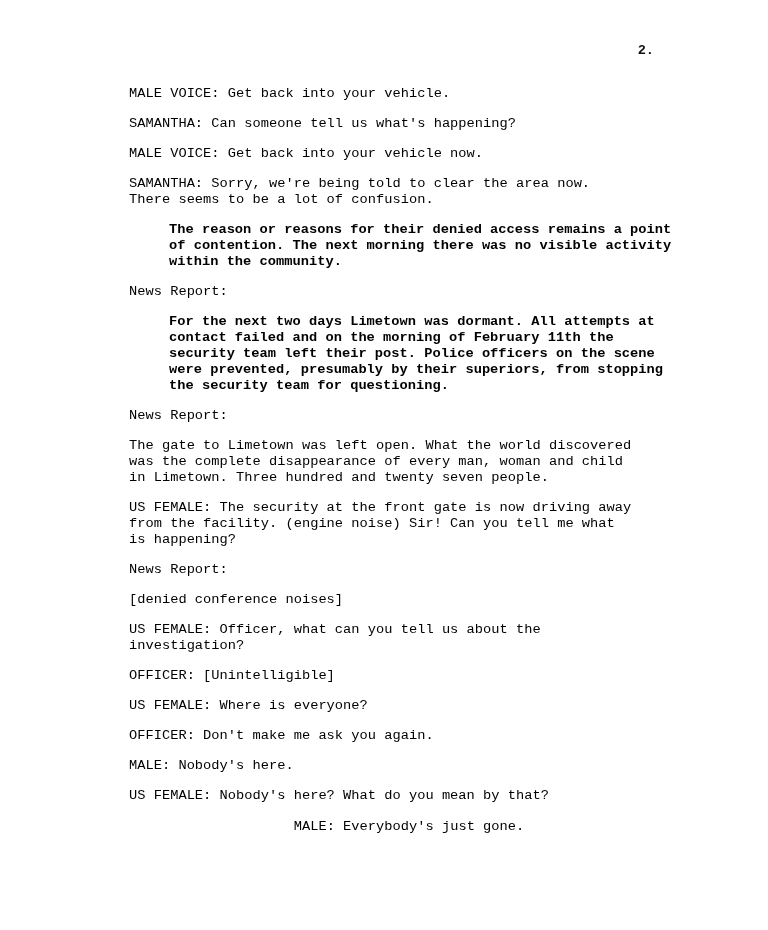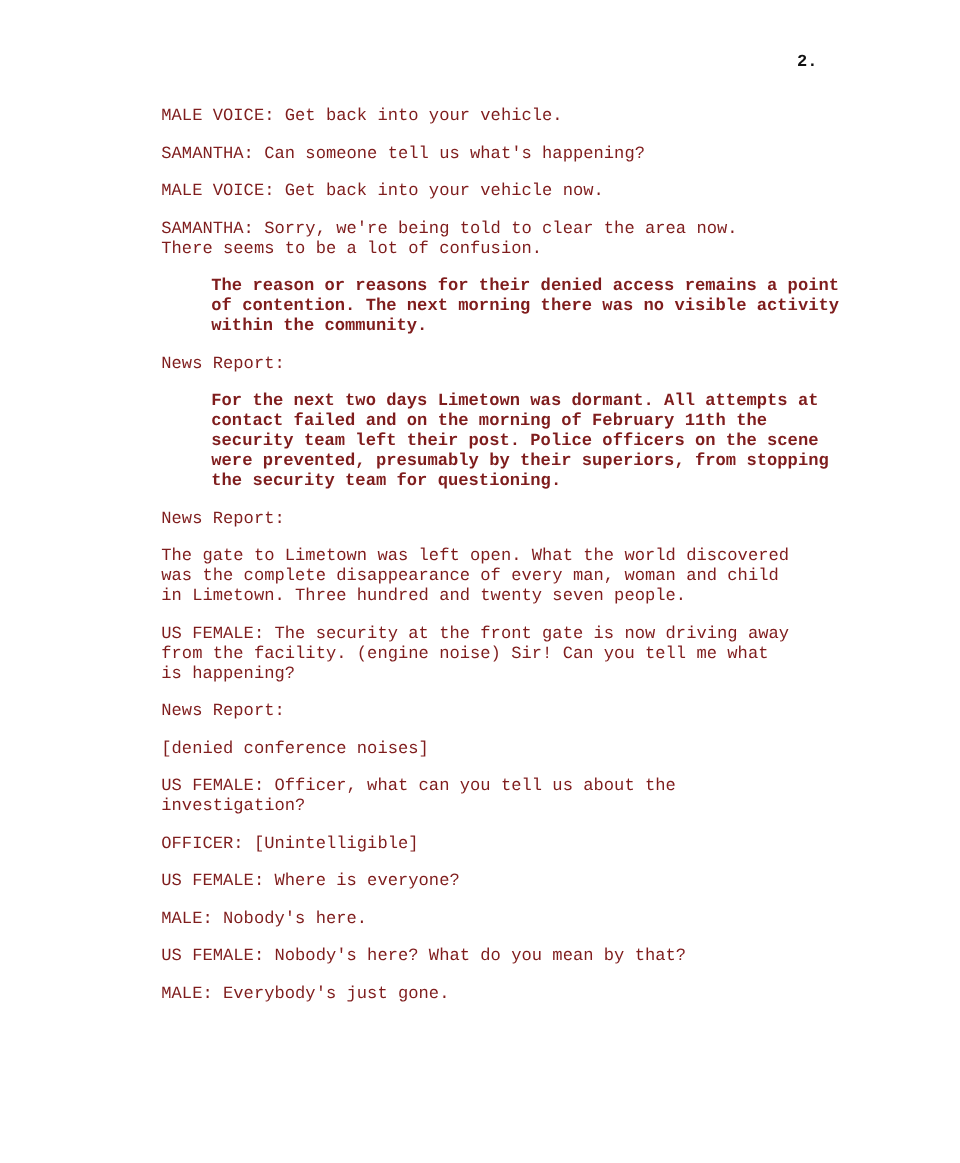--- a/index.html
+++ b/index.html
@@ -38,28 +38,29 @@
     left: 129px;
     top: 86px;
     width: 560px;
   }
   .para {
     font-size: 13.7px;
     line-height: 15.9px;
     letter-spacing: 0.02px;
     white-space: pre-wrap;
     margin: 0 0 14.2px 0;
-    color: #7f1d1d;
+    color: #000000;
   }
   .para.bold {
     font-weight: bold;
     margin-left: 40px;
   }
   .para:last-child {
     margin-bottom: 12px;
+    text-align: center;
   }
 </style>
 </head>
 <body>
 
 <div class="page">
 
   <div class="page-number">2.</div>
 
   <div class="body-column" id="body-column">
@@ -83,18 +84,19 @@
 in Limetown. Three hundred and twenty seven people.</p>
       <p class="para">US FEMALE: The security at the front gate is now driving away
 from the facility. (engine noise) Sir! Can you tell me what
 is happening?</p>
       <p class="para">News Report:</p>
       <p class="para">[denied conference noises]</p>
       <p class="para">US FEMALE: Officer, what can you tell us about the
 investigation?</p>
       <p class="para">OFFICER: [Unintelligible]</p>
       <p class="para">US FEMALE: Where is everyone?</p>
+      <p class="para">OFFICER: Don't make me ask you again.</p>
       <p class="para">MALE: Nobody's here.</p>
       <p class="para">US FEMALE: Nobody's here? What do you mean by that?</p>
       <p class="para">MALE: Everybody's just gone.</p>
     </div>
 
 </div>
 
 </body></html>

